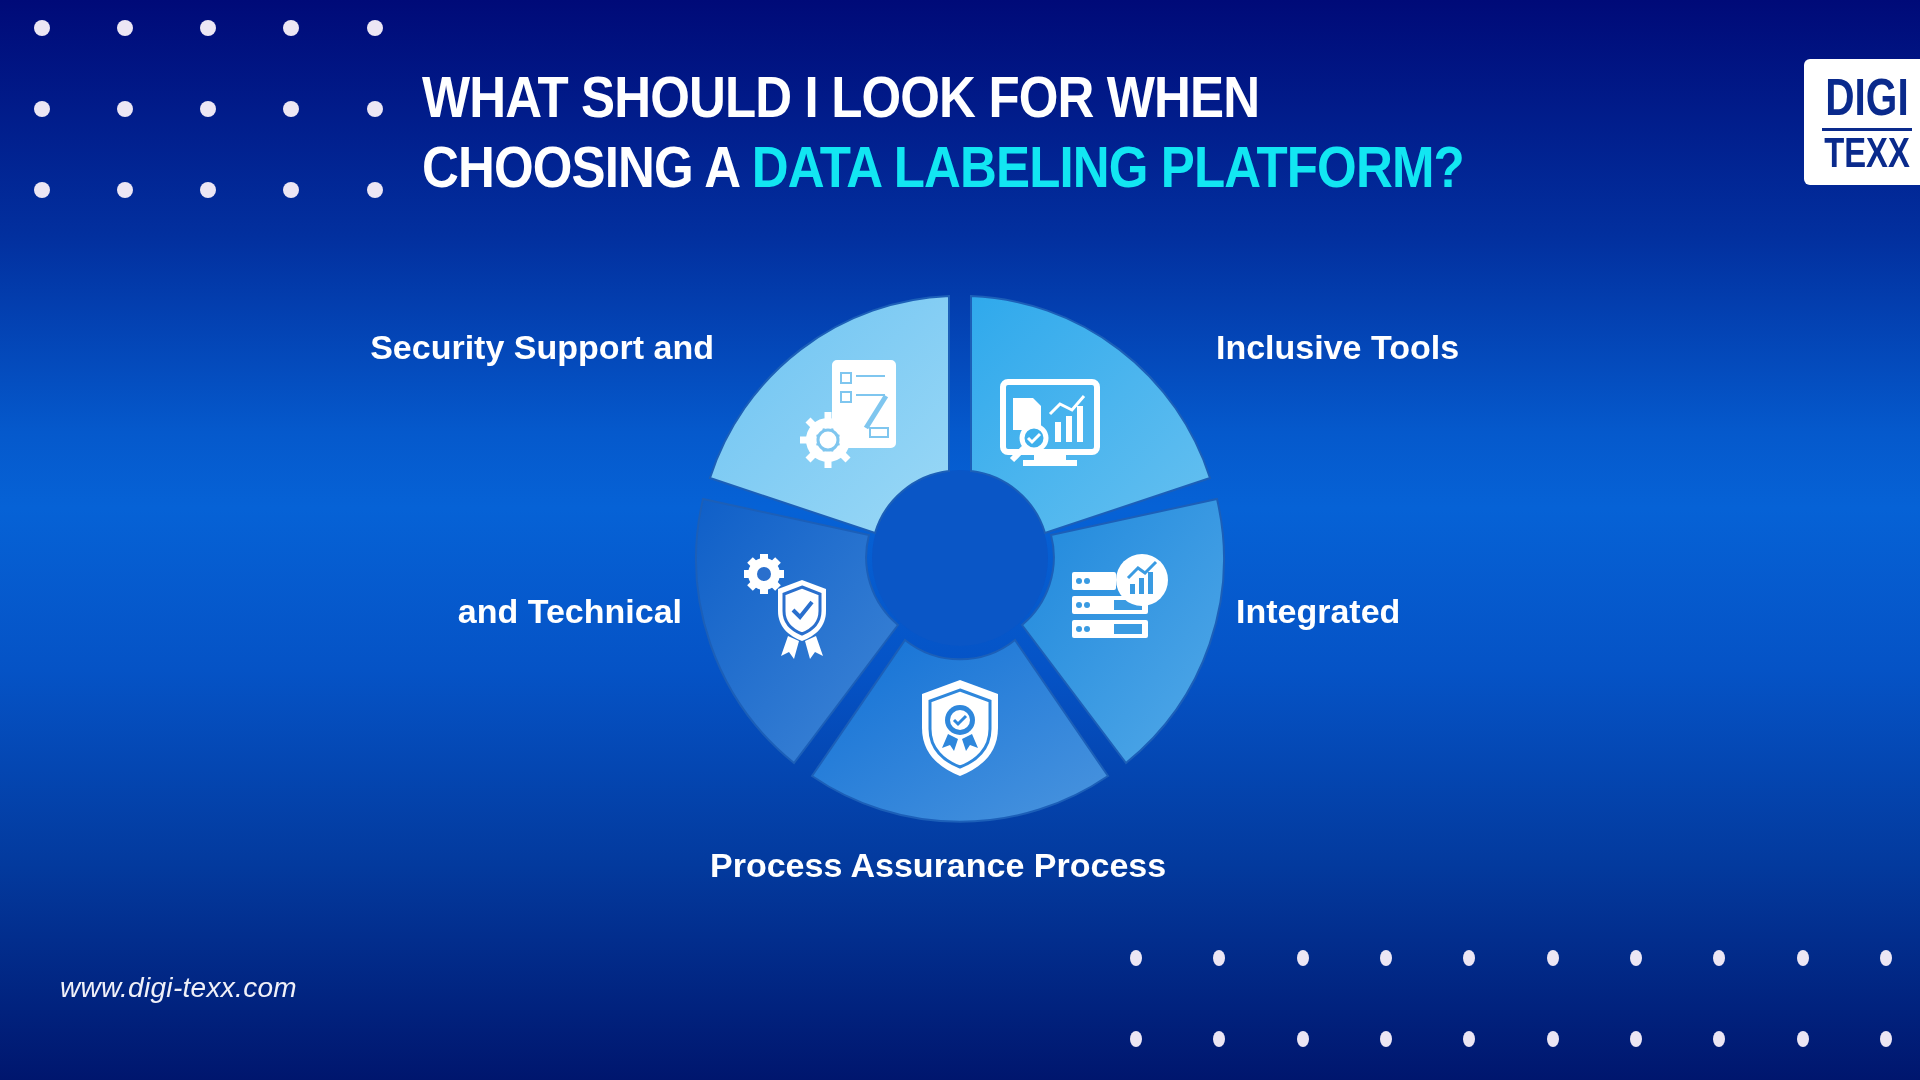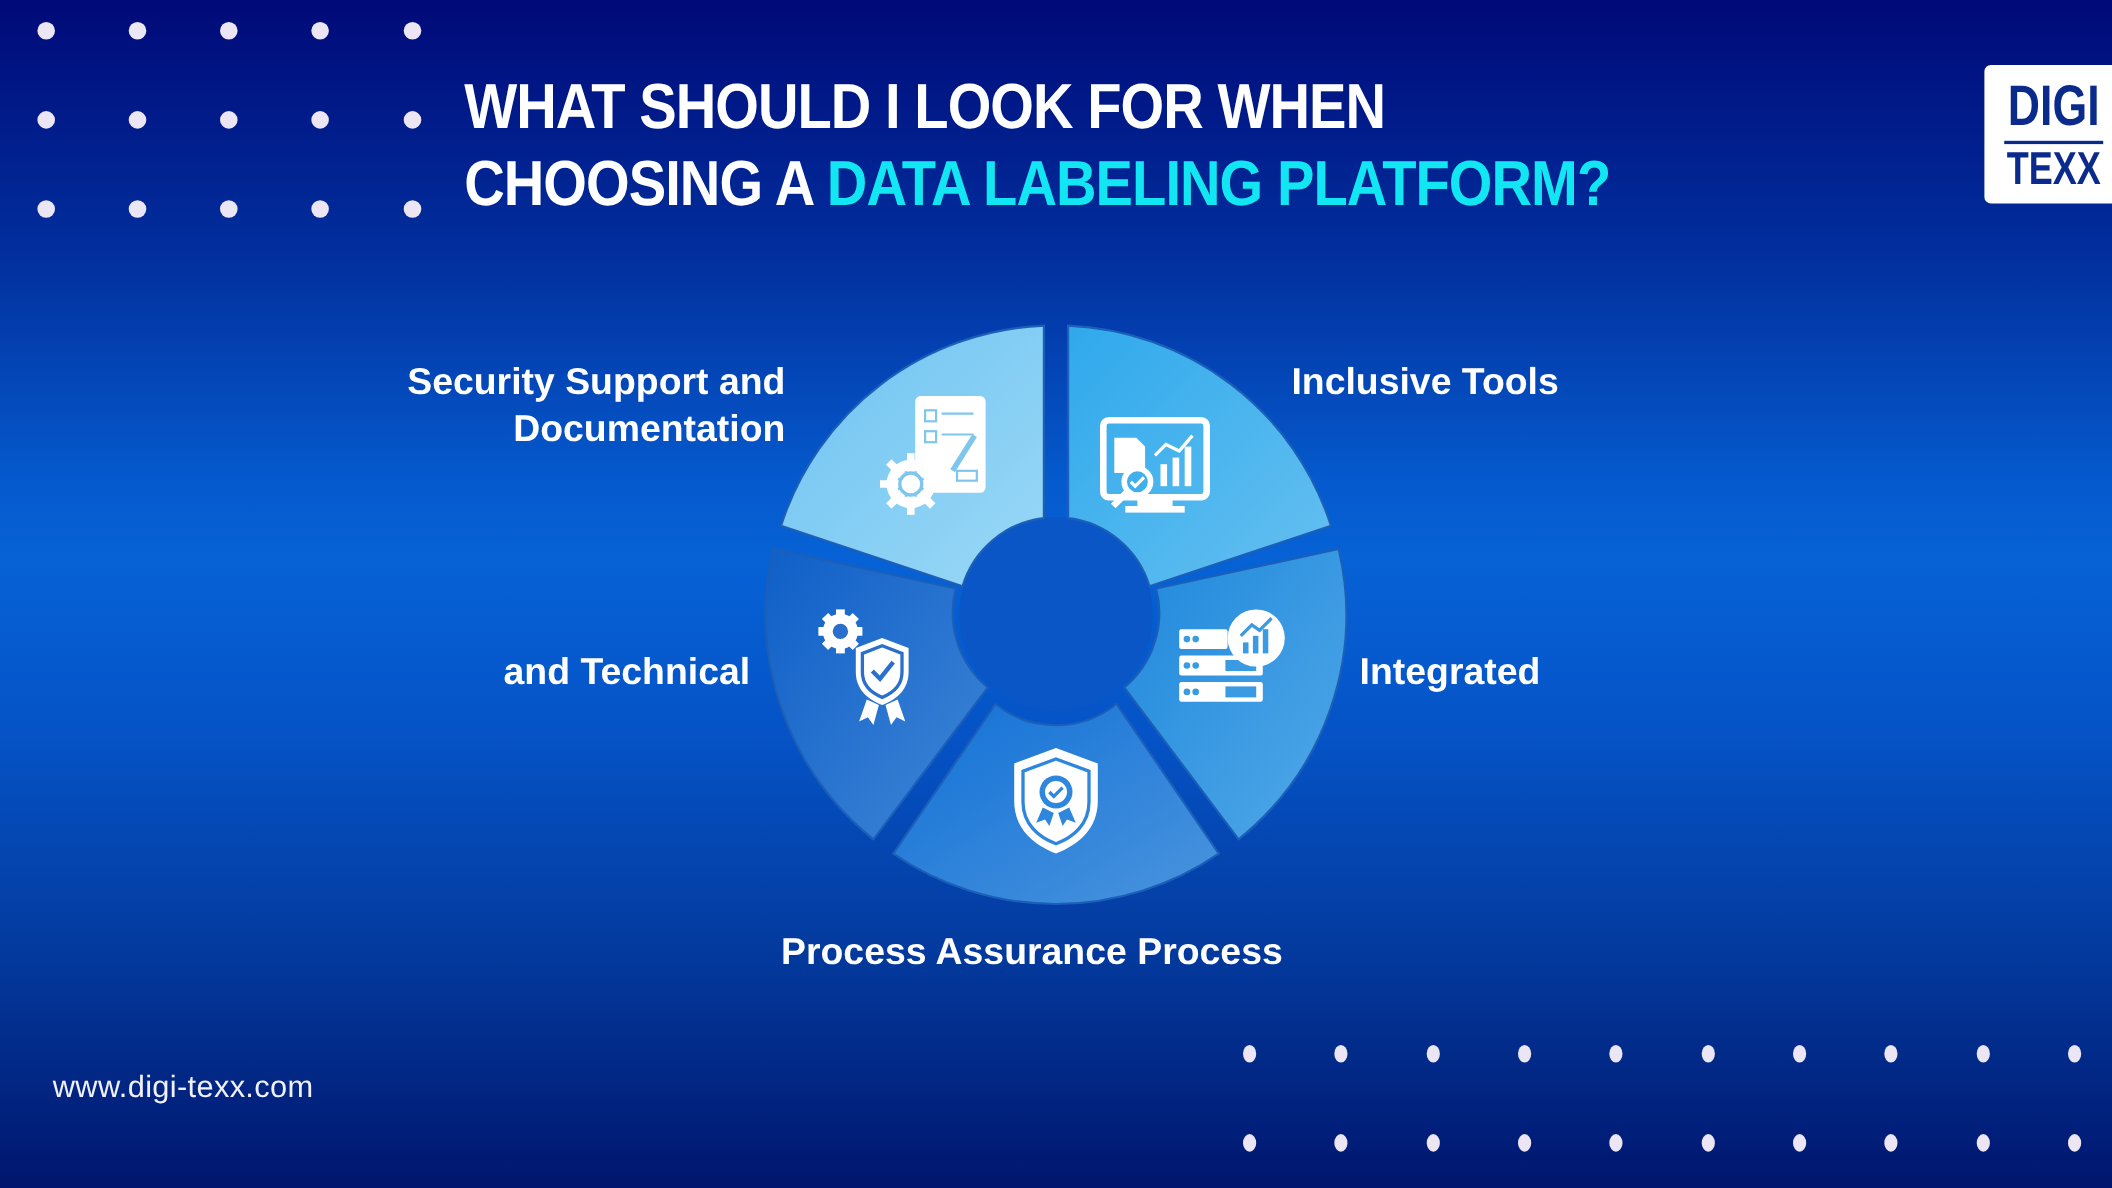--- a/index.html
+++ b/index.html
@@ -26,21 +26,21 @@
   .logo-rule { position: absolute; left: 18px; top: 69px; width: 90px; height: 3px; background: #0a2a8c; }
   .logo-strip { position: absolute; left: 135px; width: 20px; height: 18px; background: #fff; }
   .logo-reg { position: absolute; left: 158px; top: -6px; font-size: 18px; color: #fff; }
 
   .wheel { position: absolute; left: 690px; top: 288px; width: 540px; height: 540px; }
   .wheel svg { width: 540px; height: 540px; overflow: visible; }
 
   .label { position: absolute; font-weight: 700; font-size: 34px; line-height: 43px; white-space: nowrap; }
   .label.right-align { text-align: right; }
 
-  .url { position: absolute; left: 48px; top: 972px; font-size: 28px; color: #f0f0f8; letter-spacing: 0.3px; }
+  .url { position: absolute; left: 60px; top: 972px; font-size: 28px; color: #f0f0f8; letter-spacing: 0.3px; font-style: italic; }
 </style>
 </head>
 <body>
 
 <div class="dots">
   <div class="dot" style="left:34px;top:20px"></div>
   <div class="dot" style="left:117px;top:20px"></div>
   <div class="dot" style="left:200px;top:20px"></div>
   <div class="dot" style="left:283px;top:20px"></div>
   <div class="dot" style="left:367px;top:20px"></div>
@@ -186,23 +186,22 @@
       <path d="M112 299 l18 7 v17 c0 12 -8 19 -18 23 c-10 -4 -18 -11 -18 -23 v-17 z" fill="none" stroke="#2a6fcd" stroke-width="3"></path>
       <polyline points="103,322 110,329 122,314" fill="none" stroke="#2a6fcd" stroke-width="4"></polyline>
       <path d="M98 348 l-7 20 l8 -4 l5 7 l5 -18 z" fill="#fff"></path>
       <path d="M126 348 l7 20 l-8 -4 l-5 7 l-5 -18 z" fill="#fff"></path>
     </g>
   </svg>
 </div>
 
 <div class="label right-align" style="right:1206px; top:326px;">
   <div>Security Support and</div>
-  <div>Documentation</div>
-</div>
-<div class="label" style="left:1174px; top:326px;">
+</div>
+<div class="label" style="left:1216px; top:326px;">
   <div>Inclusive Tools</div>
 </div>
 <div class="label" style="left:1236px; top:590px;">
   <div>Integrated</div>
 </div>
 <div class="label" style="left:710px; top:844px;">
   <div>Process Assurance Process</div>
 </div>
 <div class="label right-align" style="right:1238px; top:590px;">
   <div>and Technical</div>

